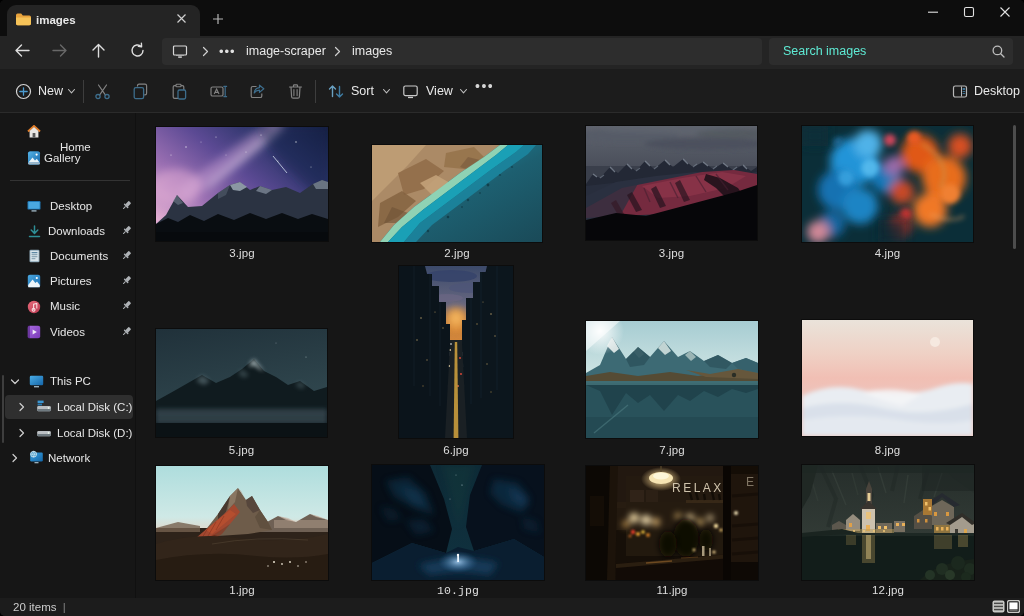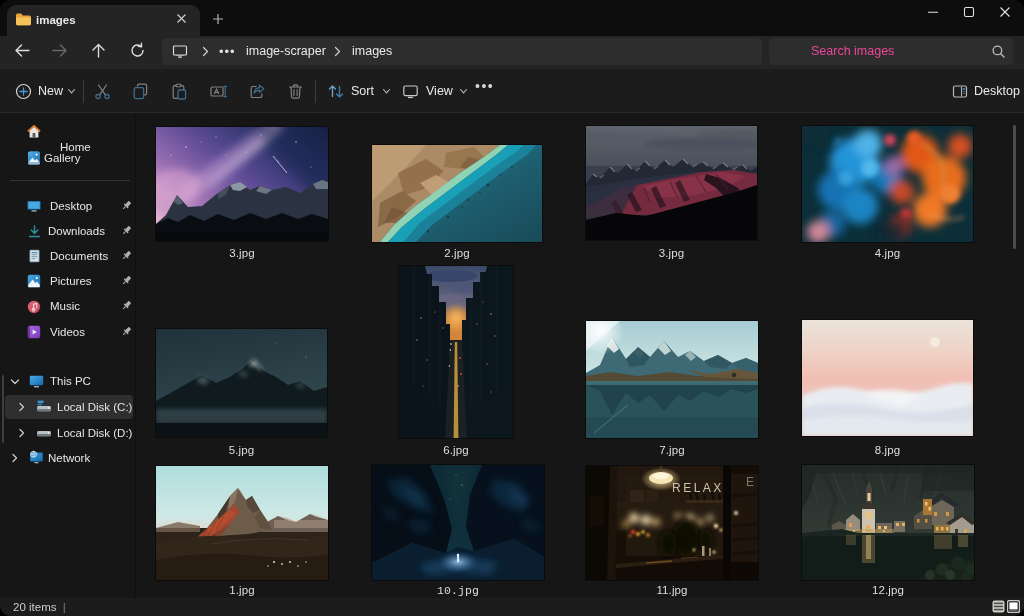--- a/index.html
+++ b/index.html
@@ -1,19 +1,19 @@
 <!DOCTYPE html>
 <html><head>
 <meta charset="utf-8">
 <style>
   html,body{margin:0;padding:0;}
   body{width:1024px;height:616px;background:#000;overflow:hidden;
        font-family:"Liberation Sans",sans-serif;}
   .abs{position:absolute;}
-  #win{position:absolute;inset:0;border-radius:11px;overflow:hidden;background:#161616;}
+  #win{position:absolute;inset:0;border-radius:5px;overflow:hidden;background:#161616;}
   .txt{color:#e9e9e9;}
   .lbl{position:absolute;color:#dedede;font-size:11.5px;text-align:center;letter-spacing:0.1px;}
   .th{position:absolute;box-shadow:0 0 0 1px rgba(0,0,0,0.45);}
   .th svg{display:block;}
   .sideitem{position:absolute;color:#e6e6e6;font-size:11.5px;}
 </style>
 </head>
 <body>
 <div id="win">
 
@@ -77,21 +77,21 @@
     <path d="M3.5 1.5 L7.5 5.5 L3.5 9.5" stroke="#cfcfcf" stroke-width="1.2" fill="none" stroke-linecap="round" stroke-linejoin="round"></path>
   </svg>
   <div class="abs" style="left:219px;top:44px;color:#e0e0e0;font-size:13px;letter-spacing:1px;">•••</div>
   <div class="abs txt" style="left:246px;top:44px;font-size:12.5px;">image-scraper</div>
   <svg class="abs" style="left:332px;top:46px" width="10" height="11" viewBox="0 0 10 11">
     <path d="M3.5 1.5 L7.5 5.5 L3.5 9.5" stroke="#cfcfcf" stroke-width="1.2" fill="none" stroke-linecap="round" stroke-linejoin="round"></path>
   </svg>
   <div class="abs txt" style="left:352px;top:44px;font-size:12.5px;">images</div>
   
   <div class="abs" style="left:769px;top:38px;width:244px;height:27px;background:#2d2d2d;border-radius:4px;"></div>
-  <div class="abs" style="left:783px;top:44px;color:#ec4899;font-size:12.5px;margin-left:28px;">Search images</div>
+  <div class="abs" style="left:783px;top:44px;color:#5eead4;font-size:12.5px;">Search images</div>
   <svg class="abs" style="left:991px;top:44px" width="15" height="15" viewBox="0 0 15 15">
     <circle cx="6.4" cy="6.4" r="4.3" fill="none" stroke="#bdbdbd" stroke-width="1.3"></circle>
     <path d="M9.7 9.7 L13 13" stroke="#bdbdbd" stroke-width="1.3" stroke-linecap="round"></path>
   </svg>
 
   
   <div class="abs" style="left:0;top:69px;width:1024px;height:44px;background:#1c1c1c;border-bottom:1px solid #2b2b2b;box-sizing:border-box;"></div>
   
   <svg class="abs" style="left:15px;top:83px" width="17" height="17" viewBox="0 0 17 17">
     <circle cx="8.5" cy="8.5" r="7" fill="none" stroke="#d5d5d5" stroke-width="1.2"></circle>

